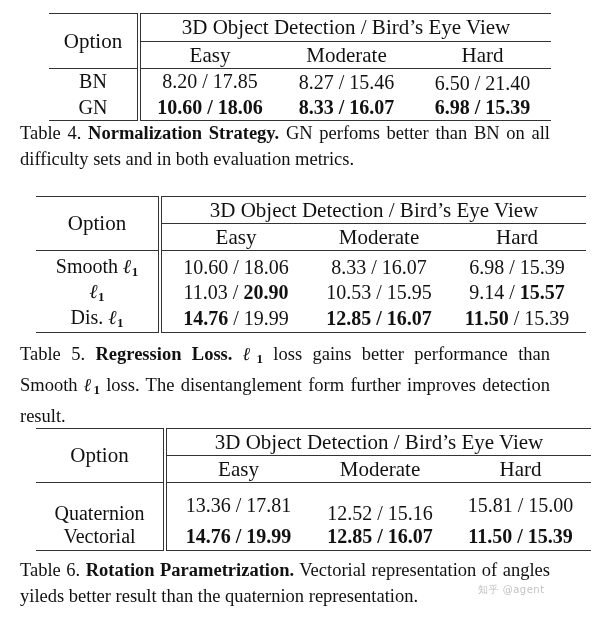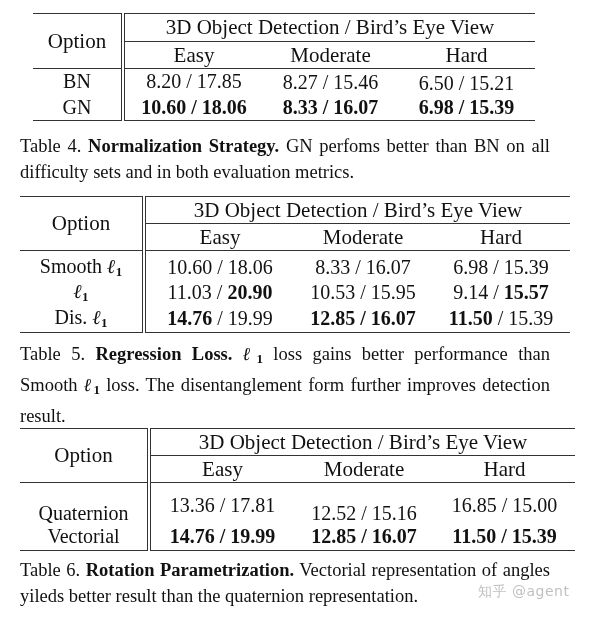--- a/index.html
+++ b/index.html
@@ -6,20 +6,21 @@
     body {
       width: 600px; height: 617px; position: relative; overflow: hidden;
       font-family: "Liberation Serif", "DejaVu Serif", serif;
       color: #111;
     }
     .tbl {
       position: absolute;
       border-collapse: collapse;
       font-size: 20px;
       line-height: 1;
+      margin-left: 16px;
     }
     .tbl td {
       padding: 0;
       text-align: center;
       white-space: nowrap;
     }
     .tbl .top td { border-top: 1.5px solid #333; }
     .tbl .bot td { border-bottom: 1.5px solid #333; }
     .tbl .opt { border-right: 4px double #333; }
     .tbl .grp-row td.grp { border-bottom: 1px solid #333; }
@@ -29,21 +30,21 @@
       position: absolute;
       font-size: 18.5px;
       line-height: 26px;
       color: #111;
       text-align: justify;
     }
     .ell { font-style: italic; font-weight: bold; }
     .ell sub { font-style: normal; font-size: 13px; vertical-align: -3px; }
     .watermark {
       position: absolute; left: 478px; top: 583px;
-      font-family: "DejaVu Sans", sans-serif; font-size: 14px;
+      font-family: "DejaVu Sans", sans-serif; font-size: 10px;
       color: rgba(150,150,150,0.6); letter-spacing: 0.5px;
     }
   </style>
 </head>
 <body>
 
 <table class="tbl" style="left:33px; top:13px; width:502px;">
   <colgroup>
       <col style="width:90px">
       <col style="width:140px">
@@ -57,32 +58,32 @@
   </tr>
   <tr class="sub-row" style="height:27px">
     <td style="font-size:21px;">Easy</td>
     <td style="font-size:21px;">Moderate</td>
     <td style="font-size:21px;">Hard</td>
   </tr>
   <tr style="height:25px">
     <td class="opt" style="">BN</td>
     <td style="padding-top:0"><span>8.20</span><span> / </span><span>17.85</span></td>
     <td style="padding-top:2px"><span>8.27</span><span> / </span><span>15.46</span></td>
-    <td style="padding-top:4px"><span>6.50</span><span> / </span><span>15.21</span></td>
+    <td style="padding-top:4px"><span>6.50</span><span> / </span><span>21.40</span></td>
   </tr>
   <tr class="bot" style="height:27px">
     <td class="opt">GN</td>
     <td><b><span>10.60</span><span> / </span><span>18.06</span></b></td>
     <td><b><span>8.33</span><span> / </span><span>16.07</span></b></td>
     <td><b><span>6.98</span><span> / </span><span>15.39</span></b></td>
   </tr>
 </tbody>
   </table>
 
-<div class="cap" style="left:20px; top:133px; width:530px;">
+<div class="cap" style="left:20px; top:120px; width:530px;">
   <span>Table 4.</span>
   <b>Normalization Strategy.</b>
   <span>GN perfoms better than BN on all difficulty sets and in both evaluation metrics.</span>
 </div>
 
 <table class="tbl" style="left:20px; top:196px; width:550px;">
   <colgroup>
       <col style="width:124px">
       <col style="width:150px">
       <col style="width:138px">
@@ -139,21 +140,21 @@
   </tr>
   <tr class="sub-row" style="height:27px">
     <td style="font-size:21px;">Easy</td>
     <td style="font-size:21px;">Moderate</td>
     <td style="font-size:21px;">Hard</td>
   </tr>
   <tr style="height:27px">
     <td class="opt" style="padding-top:20px">Quaternion</td>
     <td style="padding-top:4px"><span>13.36</span><span> / </span><span>17.81</span></td>
     <td style="padding-top:20px"><span>12.52</span><span> / </span><span>15.16</span></td>
-    <td style="padding-top:4px"><span>16.85</span><span> / </span><span>15.00</span></td>
+    <td style="padding-top:4px"><span>15.81</span><span> / </span><span>15.00</span></td>
   </tr>
   <tr class="bot" style="height:27px">
     <td class="opt">Vectorial</td>
     <td><b><span>14.76</span><span> / </span><span>19.99</span></b></td>
     <td><b><span>12.85</span><span> / </span><span>16.07</span></b></td>
     <td><b><span>11.50</span><span> / </span><span>15.39</span></b></td>
   </tr>
 </tbody>
   </table>
 

